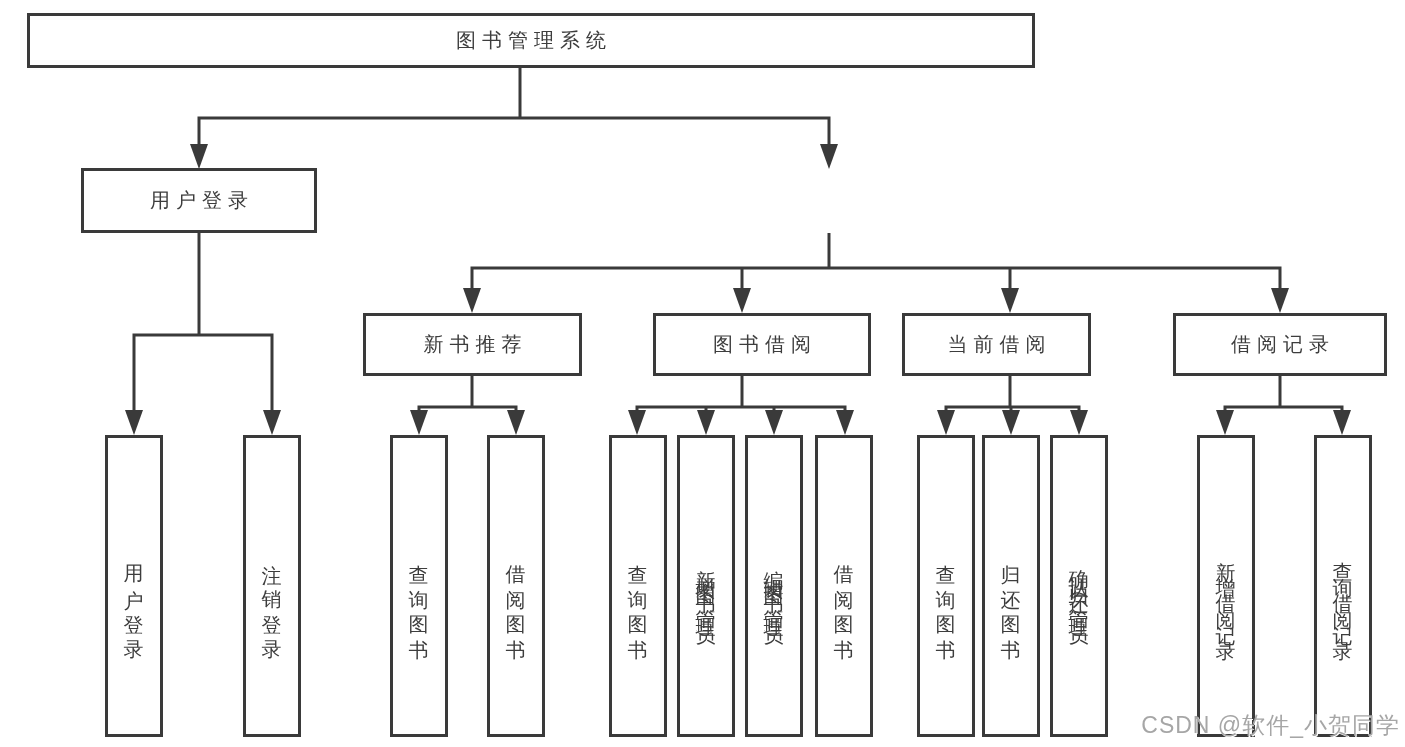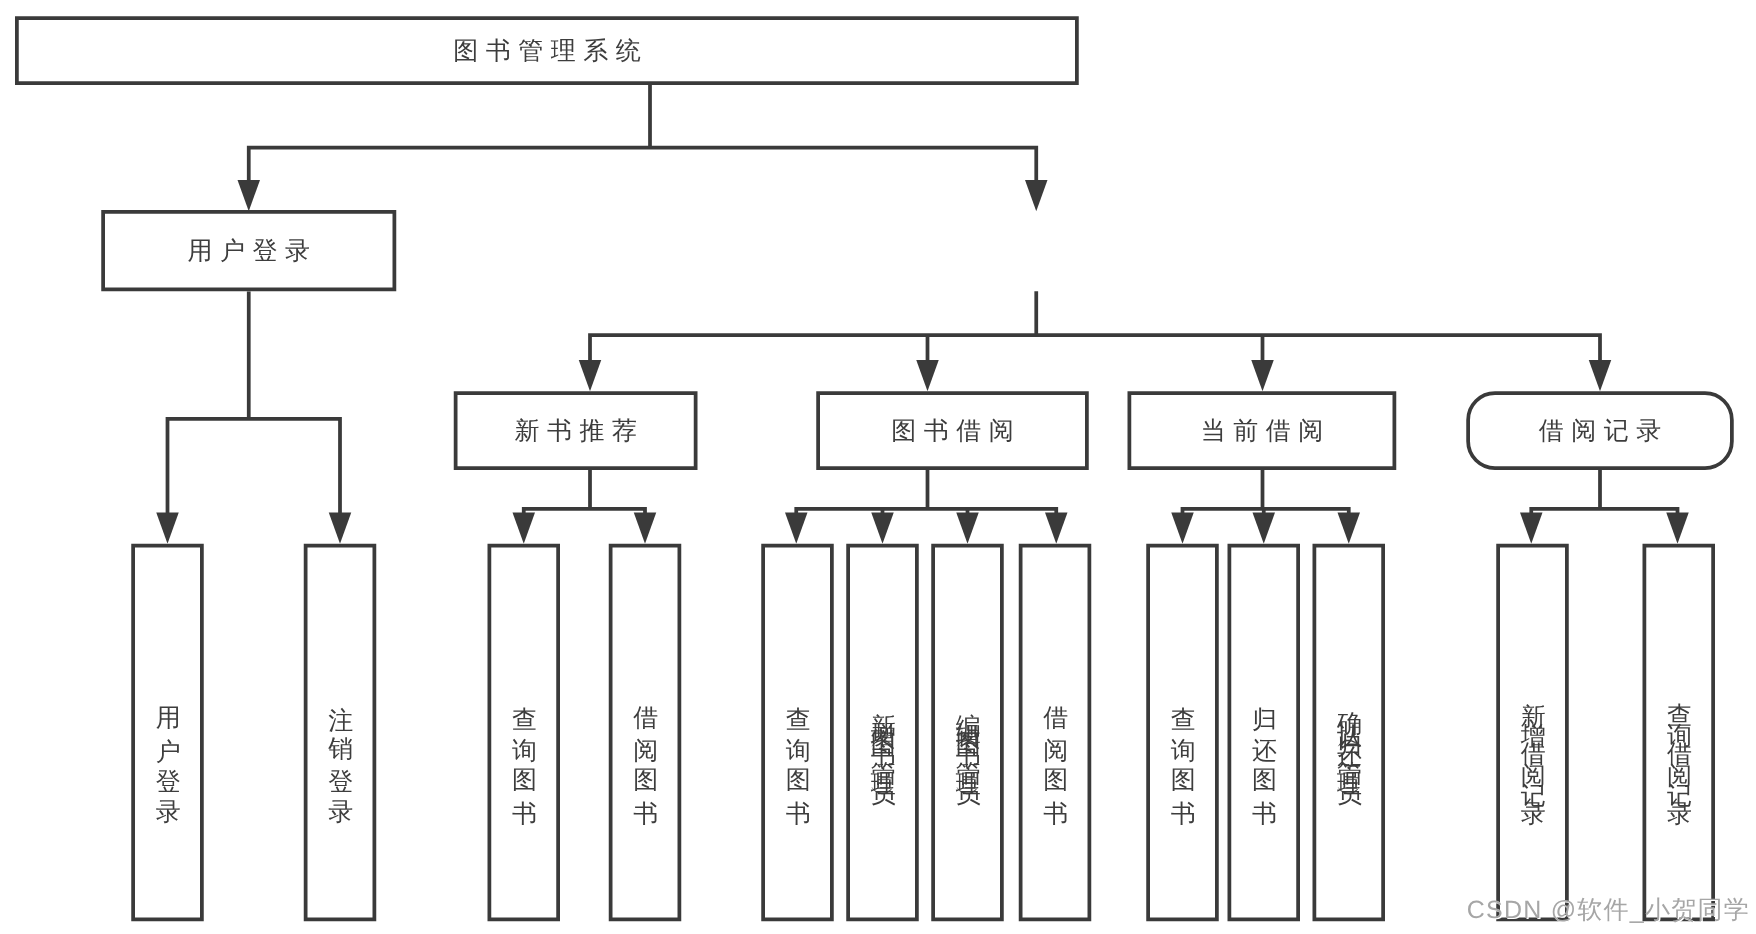--- a/index.html
+++ b/index.html
@@ -23,39 +23,39 @@
   .wires polygon{fill:var(--line);stroke:none;}
   .box{
     position:absolute;
     background:var(--box-bg);
     border:3px solid var(--line);
     color:var(--text);
     display:flex;align-items:center;justify-content:center;
     z-index:2;
   }
   .hnode{font-size:20px;letter-spacing:6px;text-indent:6px;white-space:nowrap;}
-  .root{left:12px;top:13px;width:851px;height:55px;}
+  .root{left:27px;top:13px;width:1008px;height:55px;}
   .lvl2-user{left:81px;top:168px;width:236px;height:65px;}
   .lvl2-book{left:711px;top:168px;width:235px;height:65px;}
   .lvl3{top:313px;height:63px;}
   .leaf{top:435px;width:58px;height:302px;}
   .leaf span{
     writing-mode:vertical-rl;
     text-orientation:mixed;
     font-size:20px;
     white-space:nowrap;
     line-height:1;
   }
   .v4 span{letter-spacing:25px;margin-bottom:-25px;}
   .v6 span{letter-spacing:16px;margin-bottom:-16px;}
   .v10 span{letter-spacing:8px;margin-bottom:-8px;}
   .watermark{
     position:absolute;
     right:5px;bottom:6px;
-    font-size:20px;
+    font-size:23px;
     letter-spacing:1px;
     color:var(--watermark);
     text-shadow:1px 1px 0 #ffffff;
     z-index:5;
     white-space:nowrap;
   }
 </style>
 </head>
 <body>
 
@@ -114,30 +114,30 @@
   </svg>
 
   <div class="box root hnode">
     <span>图书管理系统</span>
   </div>
 
   <div class="box lvl2-user hnode">
     <span>用户登录</span>
   </div>
 
-  <div class="box lvl3 hnode" style="left:363px;width:195px;">
+  <div class="box lvl3 hnode" style="left:363px;width:219px;">
     <span>新书推荐</span>
   </div>
   <div class="box lvl3 hnode" style="left:633px;width:218px;margin-left:20px;">
     <span>图书借阅</span>
   </div>
-  <div class="box lvl3 hnode" style="left:902px;width:215px;">
+  <div class="box lvl3 hnode" style="left:902px;width:189px;">
     <span>当前借阅</span>
   </div>
-  <div class="box lvl3 hnode" style="left:1173px;width:214px;border-radius:23px;">
+  <div class="box lvl3 hnode" style="left:1173px;width:214px;">
     <span>借阅记录</span>
   </div>
 
   <div class="box leaf v4" style="left:105px;">
     <span>用户登录</span>
   </div>
   <div class="box leaf v4" style="left:243px;">
     <span>注销登录</span>
   </div>
   <div class="box leaf v4" style="left:390px;">

